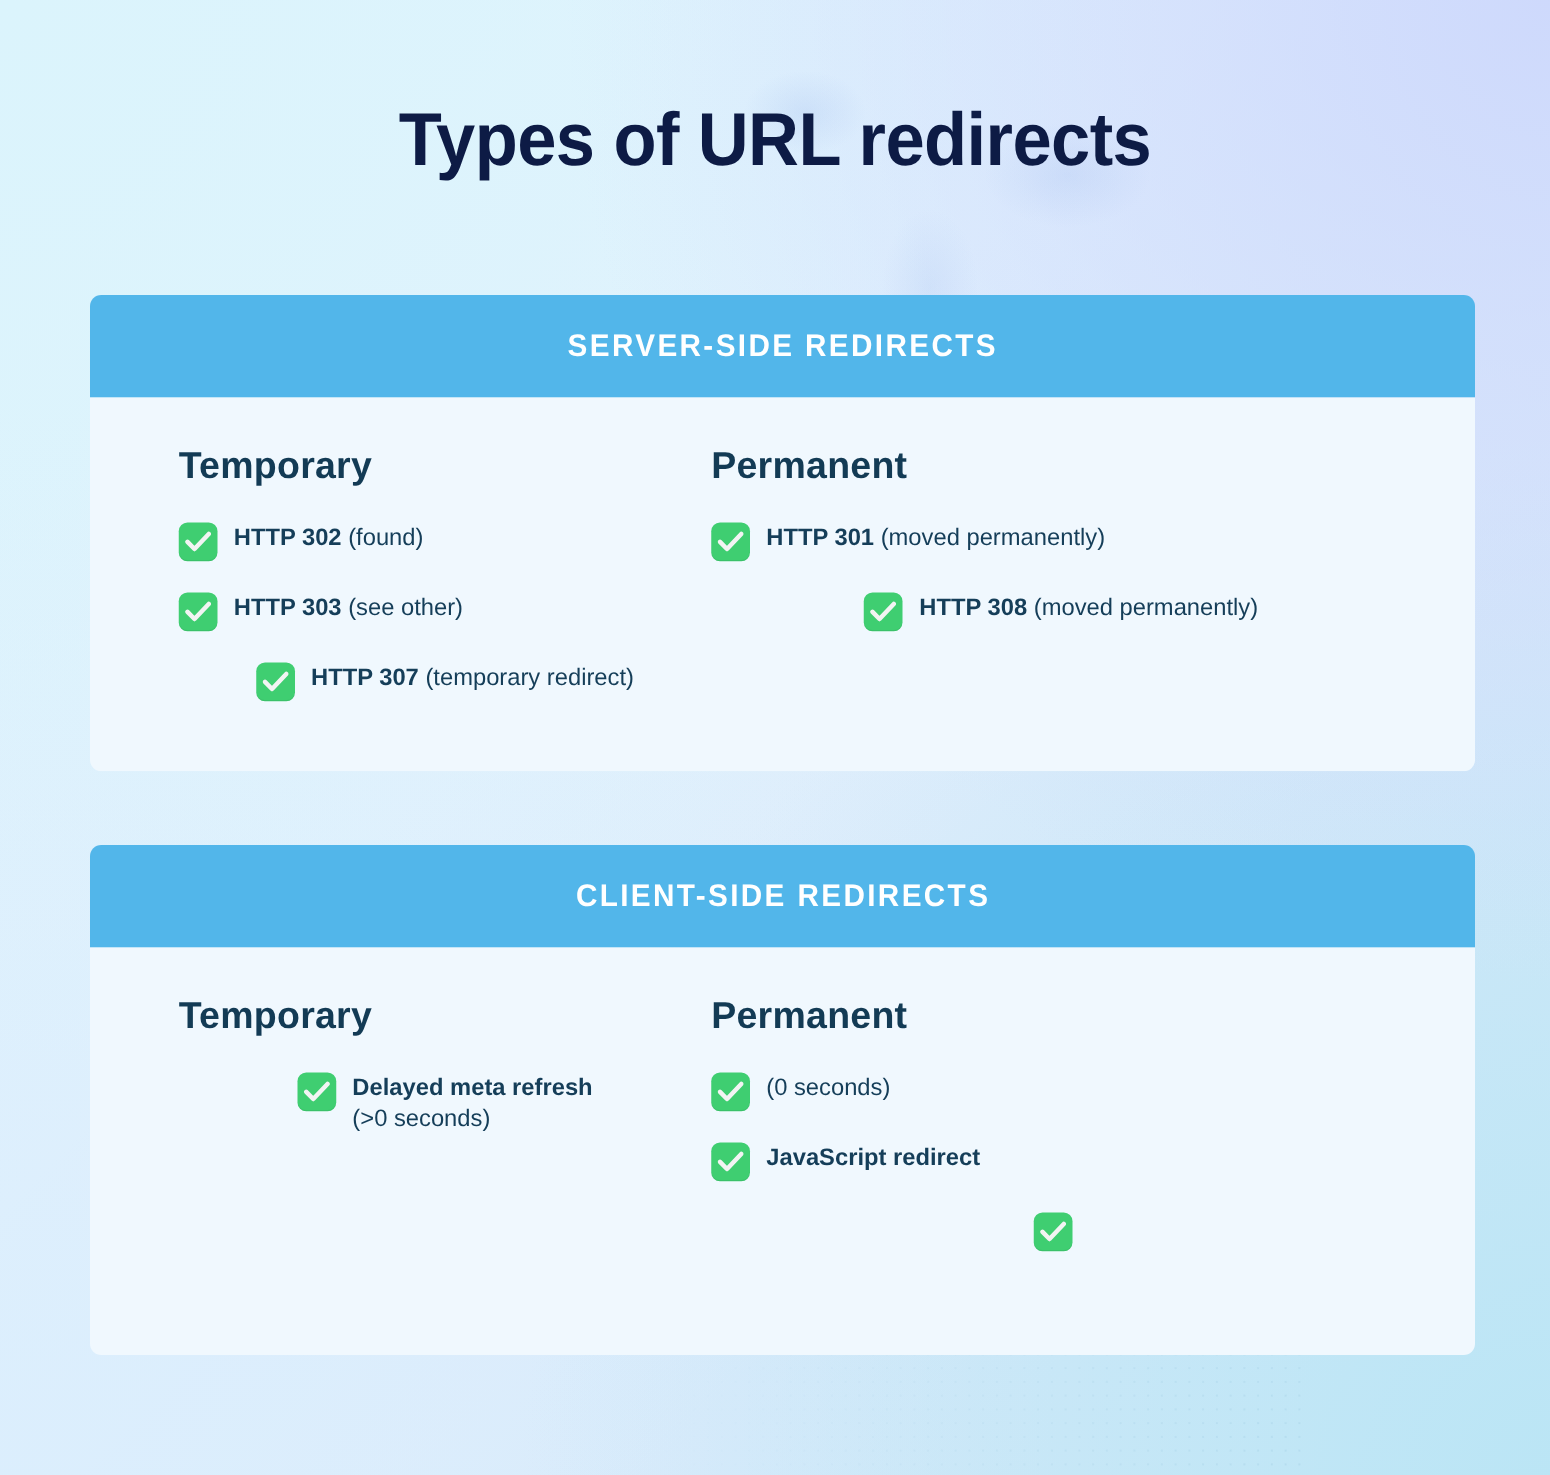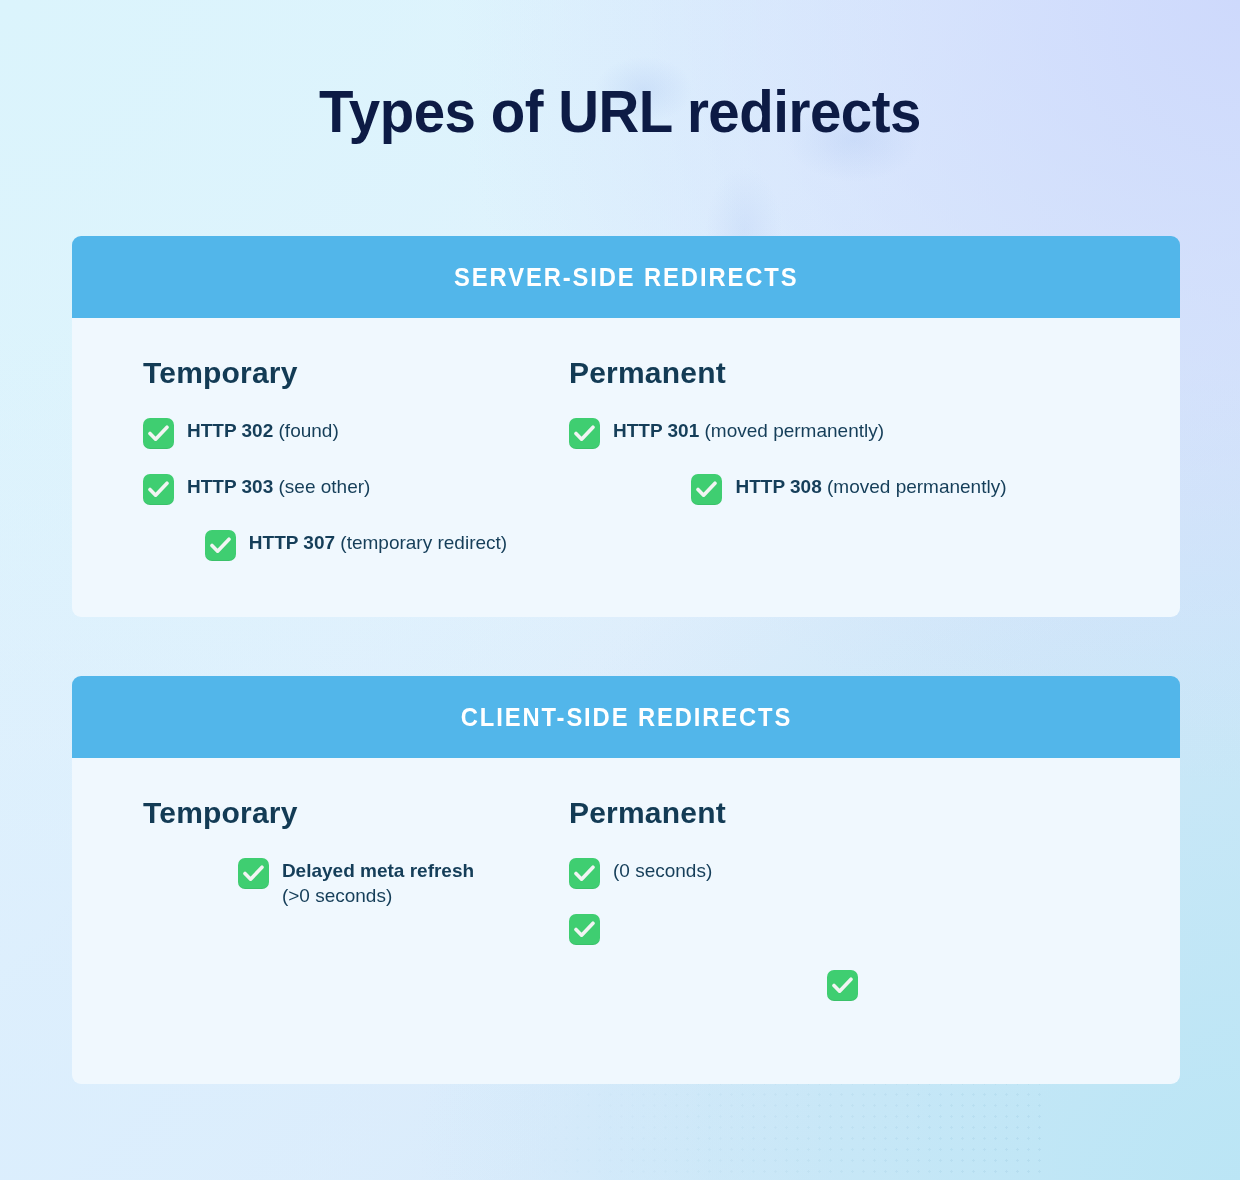--- a/index.html
+++ b/index.html
@@ -277,20 +277,23 @@
             <span class="item-text">
               <span class="sub">(0 seconds)</span>
             </span>
           </li>
           <li class="item">
             <span class="check-icon">
               <svg viewBox="0 0 21 19">
                   <path d="M2 9.5 L7.6 15.2 L19 3.2" fill="none" stroke="#F2F4F3" stroke-width="3.6" stroke-linecap="round" stroke-linejoin="round"></path>
                 </svg>
             </span>
+            <span class="item-text">
+              <span class="strong">JavaScript redirect</span>
+            </span>
           </li>
           <li class="item">
             <span class="check-icon">
               <svg viewBox="0 0 21 19">
                   <path d="M2 9.5 L7.6 15.2 L19 3.2" fill="none" stroke="#F2F4F3" stroke-width="3.6" stroke-linecap="round" stroke-linejoin="round"></path>
                 </svg>
             </span>
           </li>
         </ul>
       </div>

